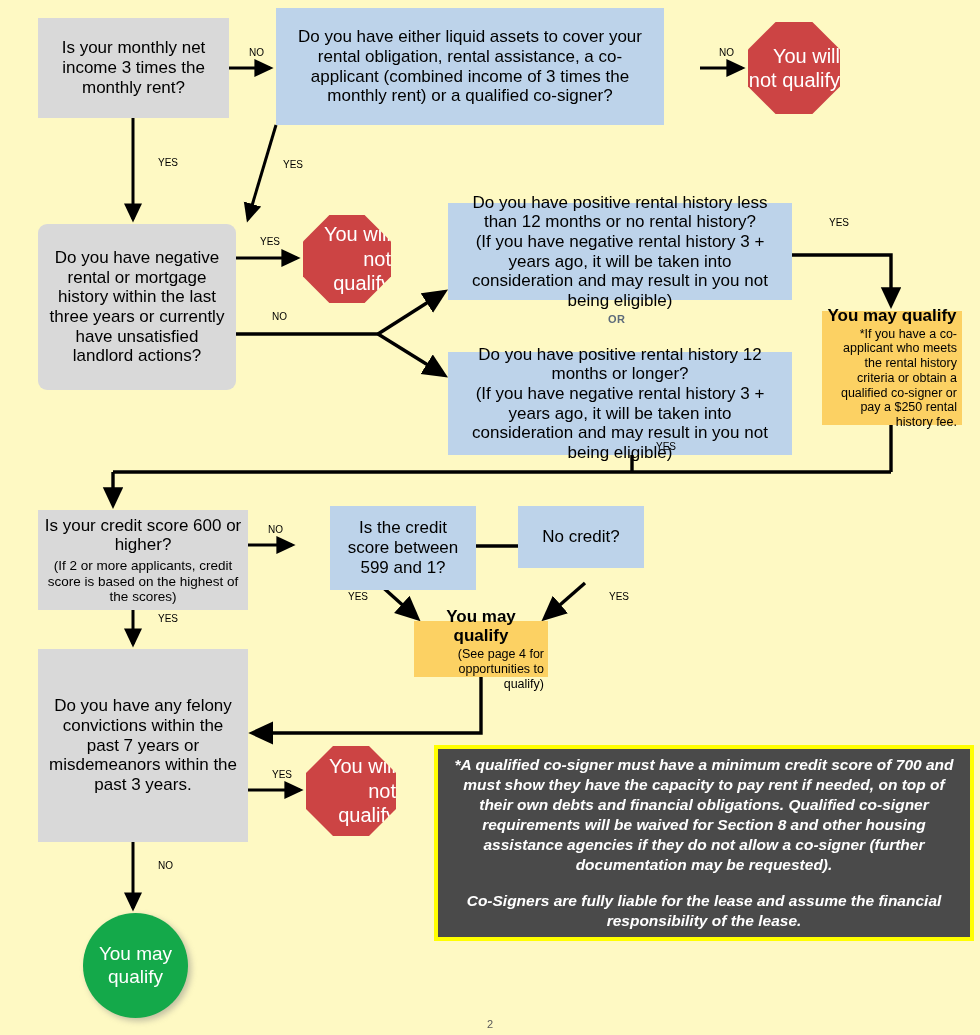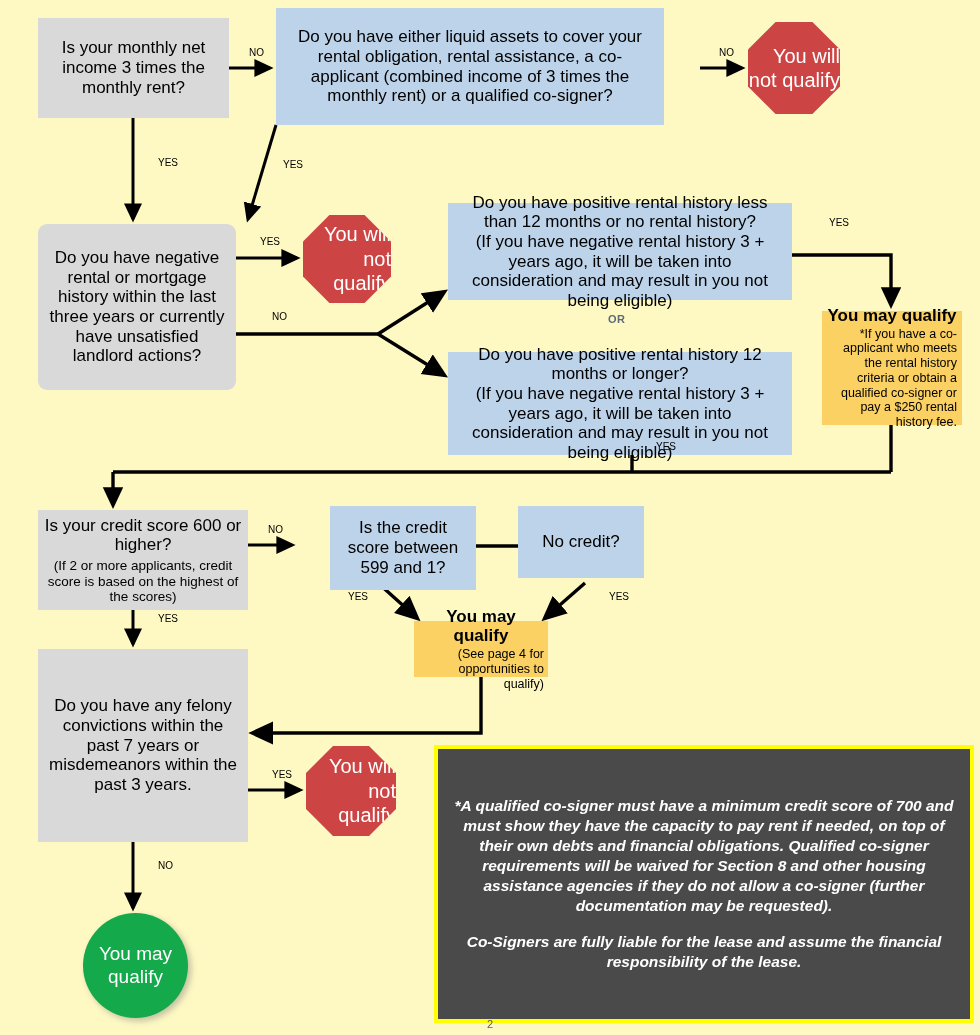--- a/index.html
+++ b/index.html
@@ -229,42 +229,42 @@
 
   <div class="node gray" style="left:38px; top:510px; width:210px; height:100px; padding:5px 6px;">
     <span class="main-q">Is your credit score 600 or higher?</span>
     <span class="sub-q">(If 2 or more applicants, credit score is based on the highest of the scores)</span>
   </div>
 
   <div class="node blue main-q" style="left:298px; top:506px; width:146px; height:84px; padding:7px 6px;margin-left:32px;">
     <span>Is the credit score between 599 and 1?</span>
   </div>
 
-  <div class="node blue main-q" style="left:518px; top:506px; width:126px; height:72px; padding:4px 6px;">
+  <div class="node blue main-q" style="left:518px; top:506px; width:126px; height:62px; padding:4px 6px;">
     <span>No credit?</span>
   </div>
 
   <div class="node yellow" style="left:414px; top:621px; width:134px; height:56px; padding:3px 4px;">
     <span class="yq-title">You may qualify</span>
     <span class="yq-sub">(See page 4 for opportunities to qualify)</span>
   </div>
 
   <div class="node gray main-q" style="left:38px; top:649px; width:210px; height:193px; padding:16px 8px;">
     <span>Do you have any felony convictions within the past 7 years or misdemeanors within the past 3 years.</span>
   </div>
 
   <div class="octagon" style="left:306px; top:746px; width:90px; height:90px;">
     <span>You will not qualify</span>
   </div>
 
   <div class="circle" style="left:83px; top:913px; width:105px; height:105px;">
     <span>You may qualify</span>
   </div>
 
-  <div class="dark-note" style="left:434px; top:745px; width:540px; height:278px;">
+  <div class="dark-note" style="left:434px; top:745px; width:540px; height:196px;">
     <p>*A qualified co-signer must have a minimum credit score of 700 and must show they have the capacity to pay rent if needed, on top of their own debts and financial obligations. Qualified co-signer requirements will be waived for Section 8 and other housing assistance agencies if they do not allow a co-signer (further documentation may be requested).</p>
     <p>Co-Signers are fully liable for the lease and assume the financial  responsibility of the lease.</p>
   </div>
 
   <div class="edge-label" style="left:234px; top:47px;">NO</div>
   <div class="edge-label" style="left:143px; top:157px;">YES</div>
   <div class="edge-label" style="left:704px; top:47px;">NO</div>
   <div class="edge-label" style="left:268px; top:159px;">YES</div>
 
   <div class="edge-label" style="left:245px; top:236px;">YES</div>

